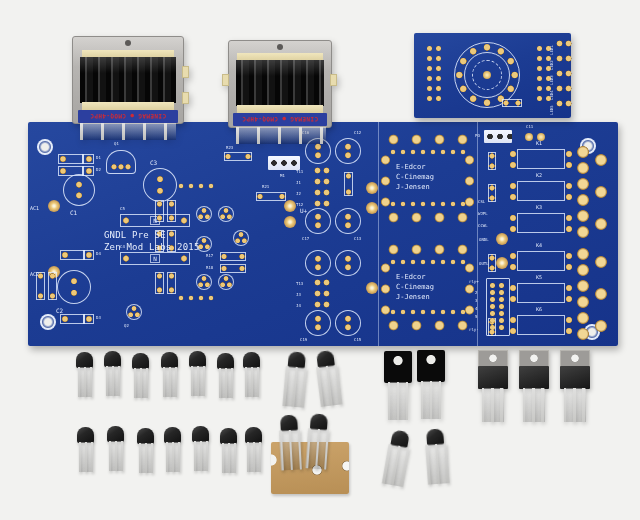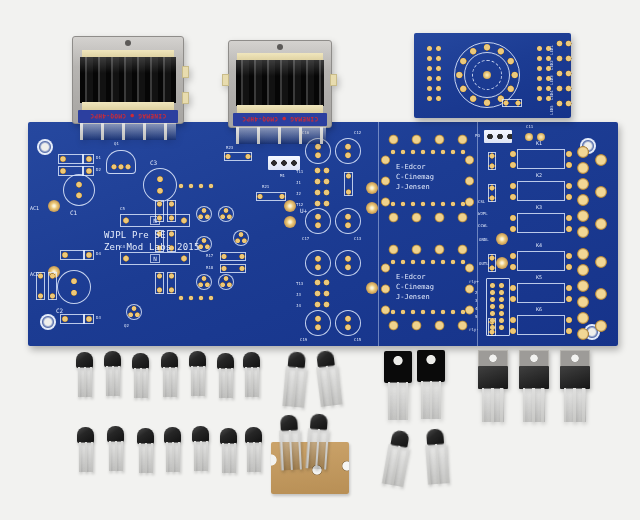--- a/index.html
+++ b/index.html
@@ -195,21 +195,21 @@
     <div class="srow" style="left:150px;top:60px;width:40px"></div>
     <div class="hres" style="left:192px;top:130px;width:26px"></div>
     <span class="lb4" style="left:178px;top:132px">R17</span>
     <div class="hres" style="left:192px;top:142px;width:26px"></div>
     <span class="lb4" style="left:178px;top:144px">R18</span>
     <div class="vres" style="left:127px;top:150px"></div>
     <div class="vres" style="left:139px;top:150px"></div>
     <div class="tcir" style="left:168px;top:152px"></div>
     <div class="tcir" style="left:190px;top:152px"></div>
     <div class="srow" style="left:150px;top:172px;width:40px"></div>
-    <span class="lb9" style="left:76px;top:108px">WJPL Pre SE</span>
+    <span class="lb9" style="left:76px;top:108px">GNDL Pre SE</span>
     <span class="lb9" style="left:76px;top:120px">Zen Mod Labs 2015</span>
 
     <div class="hdr3" style="left:240px;top:34px"></div>
     <span class="lb4" style="left:252px;top:52px">M1</span>
     <div class="hres" style="left:228px;top:70px;width:30px"></div>
     <span class="lb4" style="left:234px;top:63px">R21</span>
     <div class="pad12" style="left:256px;top:78px"></div>
     <div class="pad12" style="left:256px;top:94px"></div>
     <span class="lb6" style="left:272px;top:86px">U+</span>
     <div class="circ capc" style="left:277px;top:16px;width:26px;height:26px"></div>

